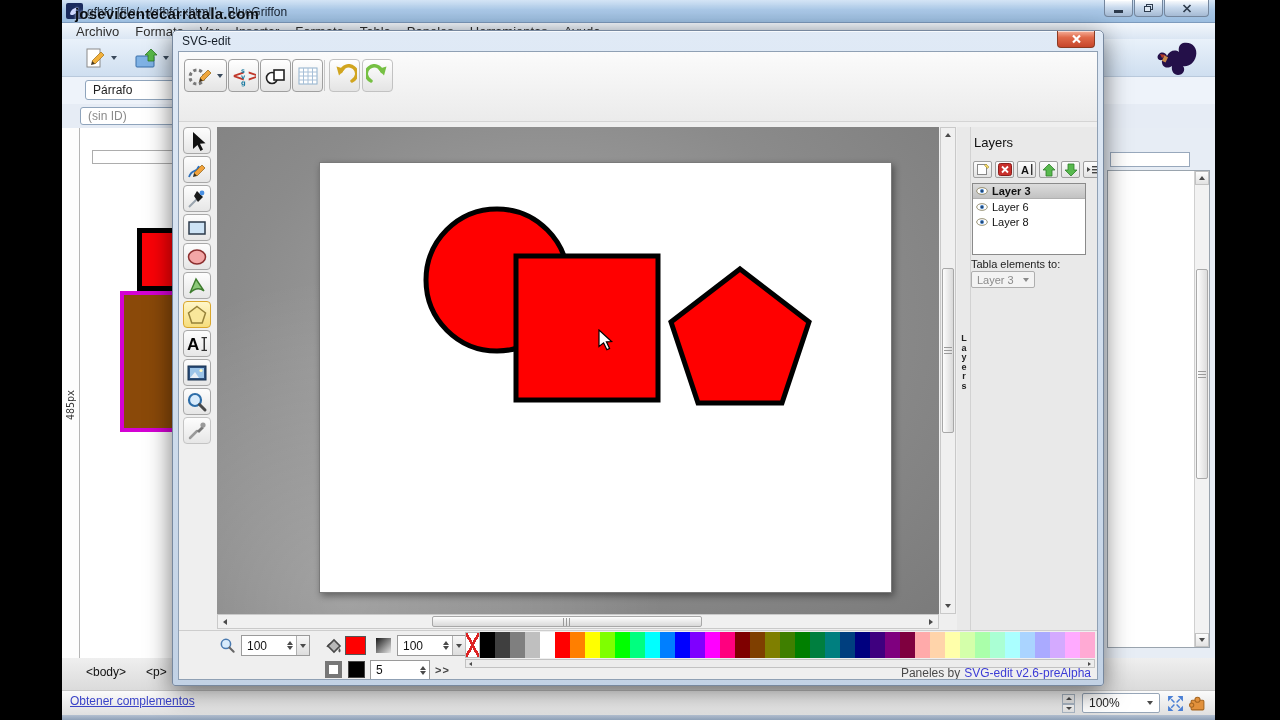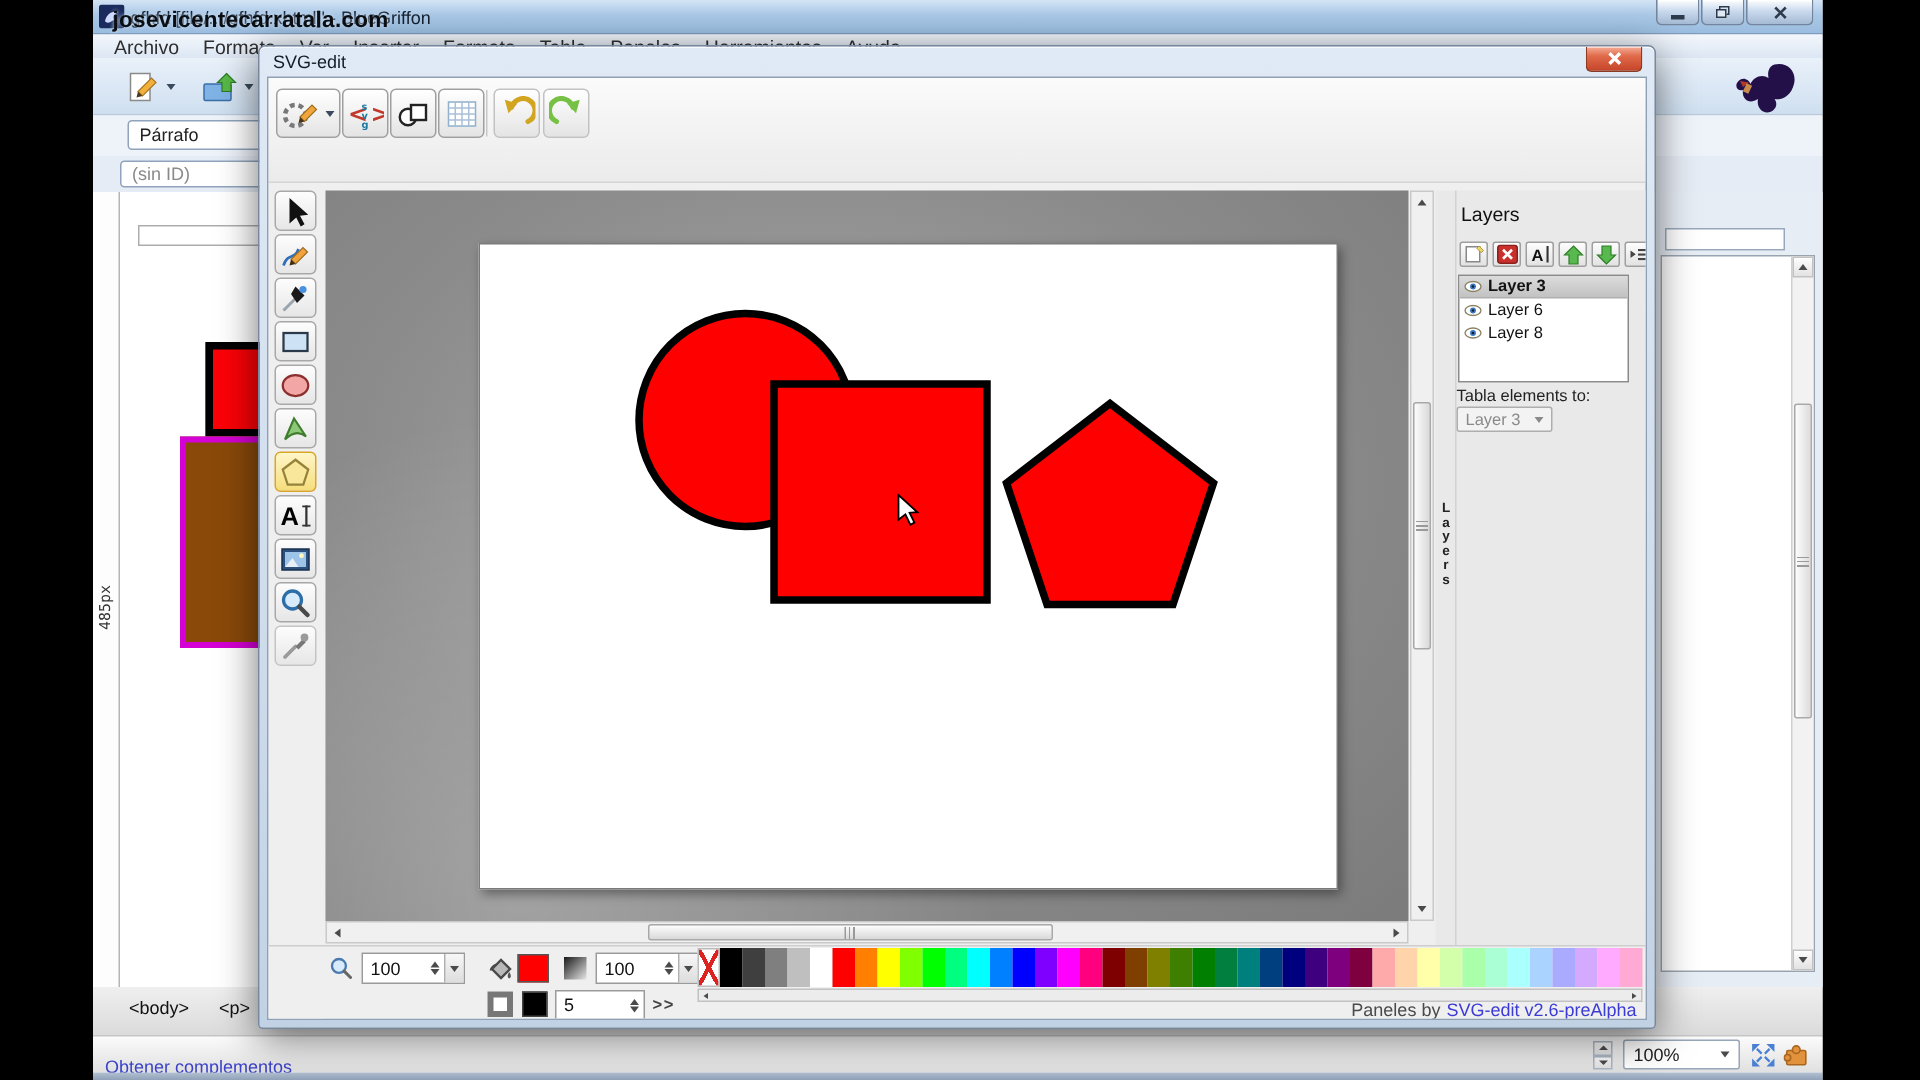--- a/index.html
+++ b/index.html
@@ -68,21 +68,21 @@
   .grip-h{width:8px;height:7px;background:repeating-linear-gradient(#9a9a9a 0 1px,transparent 1px 3px)}
   .grip-v{width:9px;height:8px;background:repeating-linear-gradient(90deg,#9a9a9a 0 1px,transparent 1px 3px)}
 
   .bg-status{position:absolute;left:0;right:0;top:658px;height:32px;background:linear-gradient(#efefef,#dbdbdb)}
   .breadcrumb{position:absolute;left:24px;top:7px;display:flex;gap:20px}
   .crumb{font-size:12px;color:#111}
   .crumb-active{border:1px solid #8a97a8;background:linear-gradient(#fdfdfd,#d9d9d9);border-radius:3px;
       padding:1px 7px;font-weight:bold;box-shadow:0 1px 1px rgba(0,0,0,.25)}
   .bg-addon{position:absolute;left:0;right:0;top:690px;height:25px;border-top:1px solid #c5c5c5;
       background:linear-gradient(#fbfbfb,#e0e0e0)}
-  .addon-link{font-size:12px;color:#3a43c8;text-decoration:underline;position:absolute;left:8px;top:13px}
+  .addon-link{font-size:12px;color:#3a43c8;text-decoration:underline;position:absolute;left:8px;top:3px}
   .zoom-stepper{position:absolute;left:1000px;top:3px;width:13px;height:19px;display:flex;flex-direction:column}
   .zoom-stepper span{flex:1;border:1px solid #aab6c4;background:linear-gradient(#fcfcfc,#e2e2e2);
       display:flex;align-items:center;justify-content:center}
   .zoom-select{position:absolute;left:1020px;top:2px;width:78px;height:20px;background:#fff;border:1px solid #97a6b8;
       border-radius:2px;font-size:12px;color:#222;display:flex;align-items:center;justify-content:space-between;padding:0 6px}
   .icon-abs{position:absolute}
   .bg-task{position:absolute;left:0;right:0;top:715px;height:5px;background:linear-gradient(#b3c0d1,#8fa1b8)}
 
   
   #dialog{position:absolute;left:172px;top:30px;width:932px;height:656px;z-index:20;

